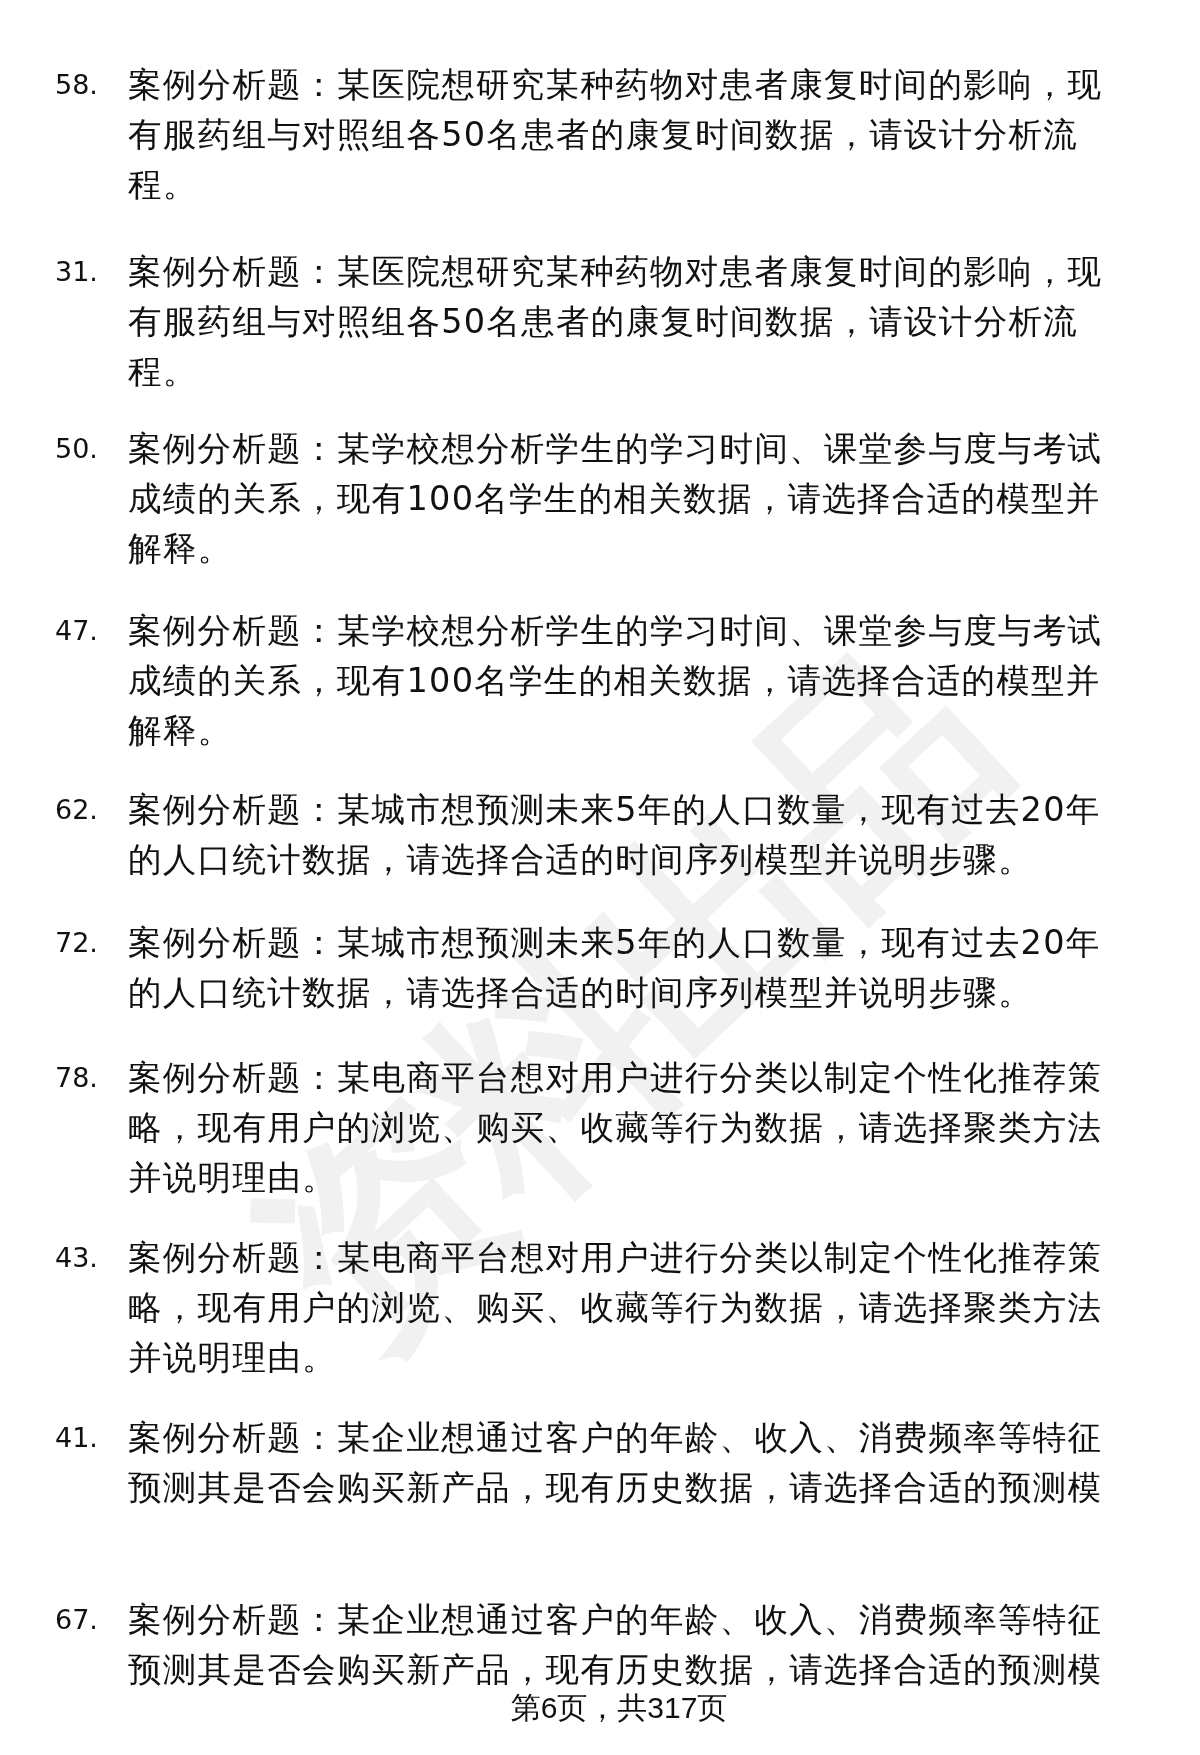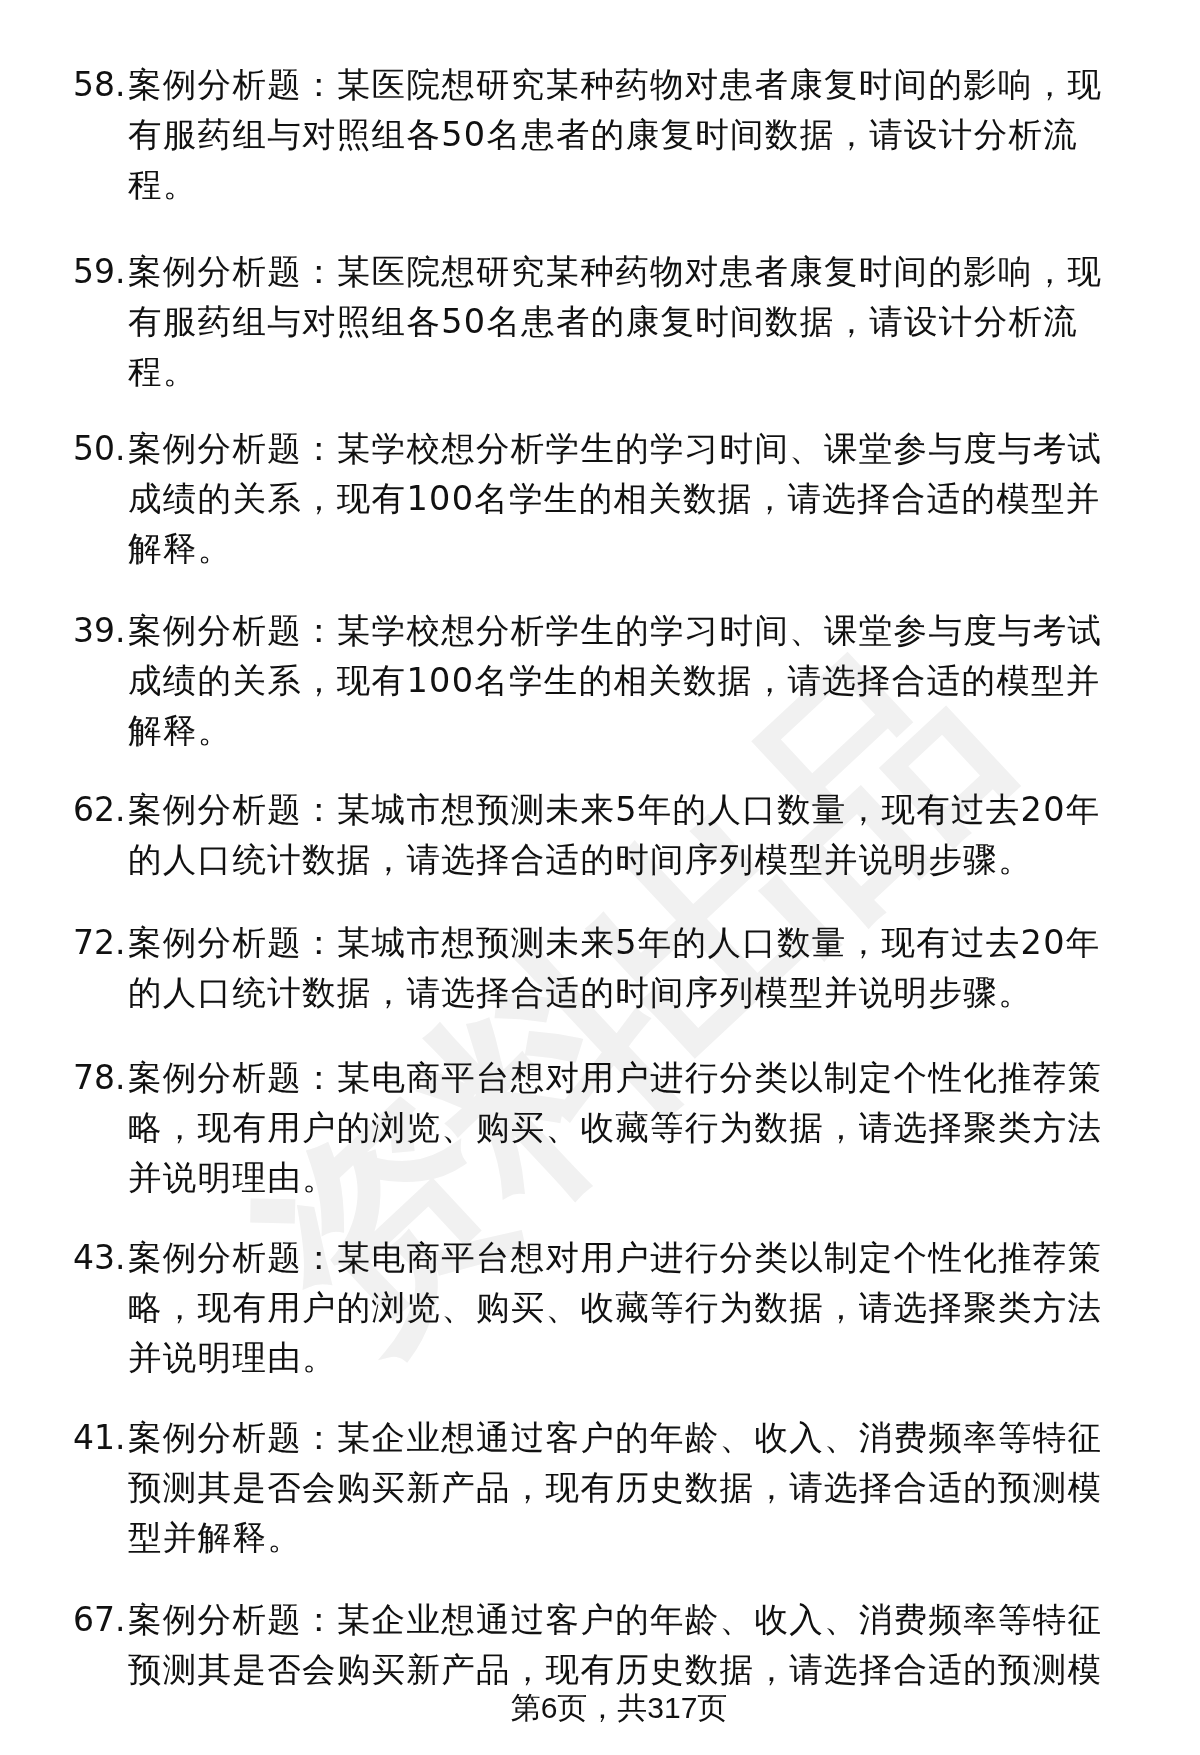--- a/index.html
+++ b/index.html
@@ -5,22 +5,22 @@
   html, body { margin:0; padding:0; background:#ffffff; }
   body { width:1200px; height:1755px; position:relative; overflow:hidden;
          font-family:"DejaVu Sans","Liberation Sans",sans-serif; color:#111111; }
   .watermark { position:absolute; left:160px; top:820px; width:1080px;
                transform:rotate(-43deg); transform-origin:center;
                font-size:230px; font-weight:bold; color:#f1f1f1;
                letter-spacing:-10px; white-space:nowrap; pointer-events:none;
                z-index:0; line-height:1; }
   .list { position:absolute; left:0; top:60px; width:1200px; z-index:1; }
   .item { position:absolute; left:0; width:1200px; }
-  .num { position:absolute; left:73px; top:0; width:72px;
-         font-size:33px; line-height:50px; white-space:nowrap; }
+  .num { position:absolute; left:55px; top:0; width:72px;
+         font-size:27px; line-height:50px; white-space:nowrap; }
   .body { position:absolute; left:128px; top:0; width:1040px; }
   .line { display:block; font-size:33.5px; line-height:50px; white-space:nowrap;
           letter-spacing:1.3px; }
   .footer { position:absolute; left:0; width:1238px; top:1688px; text-align:center;
             font-family:"Liberation Sans","DejaVu Sans",sans-serif;
             font-size:30px; line-height:40px; color:#111111; z-index:1; }
 </style>
 </head>
 <body>
 
@@ -31,39 +31,39 @@
   <div class="item" style="top:0px">
     <span class="num">58.</span>
     <div class="body">
       <span class="line">案例分析题：某医院想研究某种药物对患者康复时间的影响，现</span>
       <span class="line">有服药组与对照组各50名患者的康复时间数据，请设计分析流</span>
       <span class="line">程。</span>
     </div>
   </div>
 
   <div class="item" style="top:187px">
-    <span class="num">59.</span>
+    <span class="num">31.</span>
     <div class="body">
       <span class="line">案例分析题：某医院想研究某种药物对患者康复时间的影响，现</span>
       <span class="line">有服药组与对照组各50名患者的康复时间数据，请设计分析流</span>
       <span class="line">程。</span>
     </div>
   </div>
 
   <div class="item" style="top:364px">
     <span class="num">50.</span>
     <div class="body">
       <span class="line">案例分析题：某学校想分析学生的学习时间、课堂参与度与考试</span>
       <span class="line">成绩的关系，现有100名学生的相关数据，请选择合适的模型并</span>
       <span class="line">解释。</span>
     </div>
   </div>
 
   <div class="item" style="top:546px">
-    <span class="num">39.</span>
+    <span class="num">47.</span>
     <div class="body">
       <span class="line">案例分析题：某学校想分析学生的学习时间、课堂参与度与考试</span>
       <span class="line">成绩的关系，现有100名学生的相关数据，请选择合适的模型并</span>
       <span class="line">解释。</span>
     </div>
   </div>
 
   <div class="item" style="top:725px">
     <span class="num">62.</span>
     <div class="body">
@@ -96,21 +96,20 @@
       <span class="line">略，现有用户的浏览、购买、收藏等行为数据，请选择聚类方法</span>
       <span class="line">并说明理由。</span>
     </div>
   </div>
 
   <div class="item" style="top:1353px">
     <span class="num">41.</span>
     <div class="body">
       <span class="line">案例分析题：某企业想通过客户的年龄、收入、消费频率等特征</span>
       <span class="line">预测其是否会购买新产品，现有历史数据，请选择合适的预测模</span>
-      <span class="line">型并解释。</span>
     </div>
   </div>
 
   <div class="item" style="top:1535px">
     <span class="num">67.</span>
     <div class="body">
       <span class="line">案例分析题：某企业想通过客户的年龄、收入、消费频率等特征</span>
       <span class="line">预测其是否会购买新产品，现有历史数据，请选择合适的预测模</span>
     </div>
   </div>

